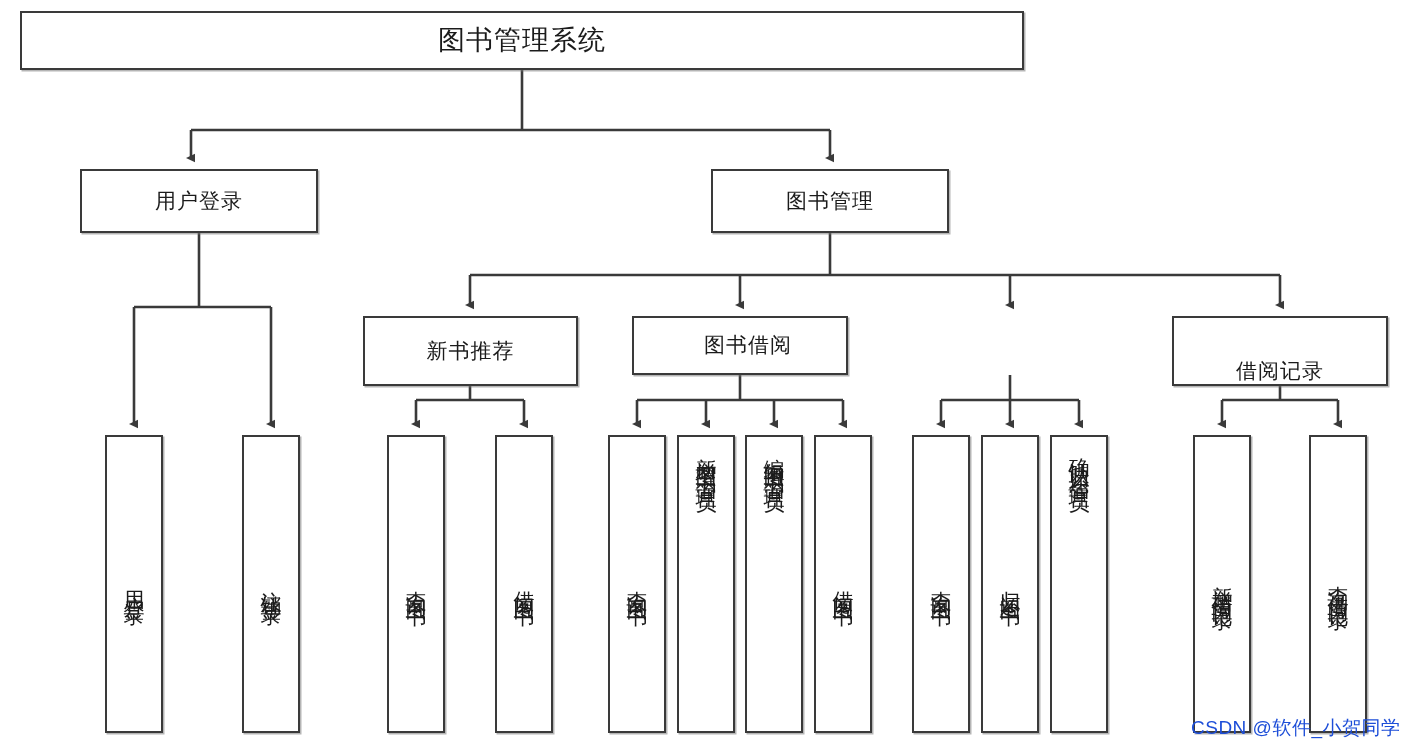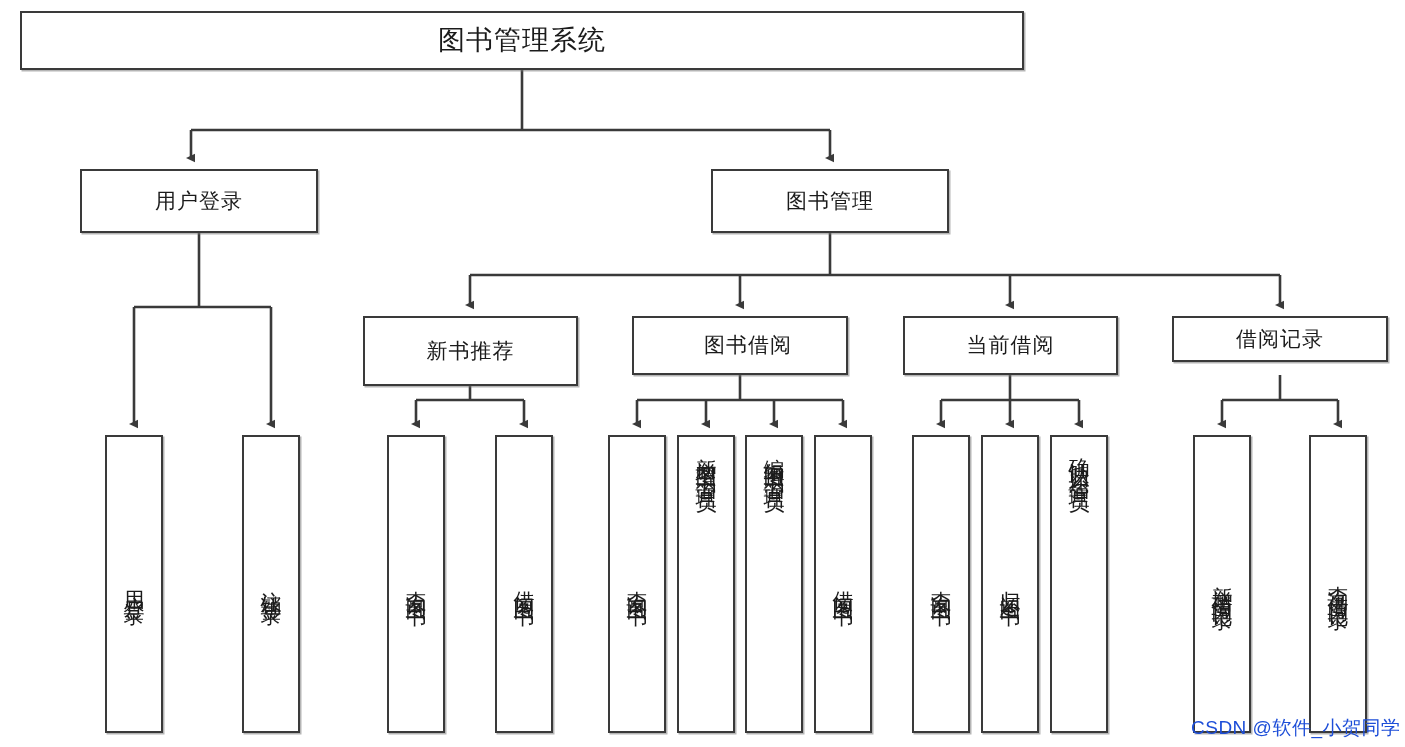--- a/index.html
+++ b/index.html
@@ -129,24 +129,21 @@
   <div class="node" style="left:711px; top:169px; width:238px; height:64px;">
     <span class="lbl">图书管理</span>
   </div>
 
   <div class="node" style="left:363px; top:316px; width:215px; height:70px;">
     <span class="lbl">新书推荐</span>
   </div>
   <div class="node" style="left:632px; top:316px; width:216px; height:59px;padding-left:16px;">
     <span class="lbl">图书借阅</span>
   </div>
-  <div class="node" style="left:903px; top:316px; width:215px; height:59px;">
-    <span class="lbl">当前借阅</span>
-  </div>
-  <div class="node" style="left:1172px; top:316px; width:216px; height:46px;">
+  <div class="node" style="left:1172px; top:316px; width:216px; height:70px;align-items:flex-end;">
     <span class="lbl">借阅记录</span>
   </div>
 
   <div class="node leaf center" style="left:105px; top:435px; width:58px; height:298px;">
     <span class="lbl">用户登录</span>
   </div>
   <div class="node leaf center" style="left:242px; top:435px; width:58px; height:298px;">
     <span class="lbl">注销登录</span>
   </div>
 

